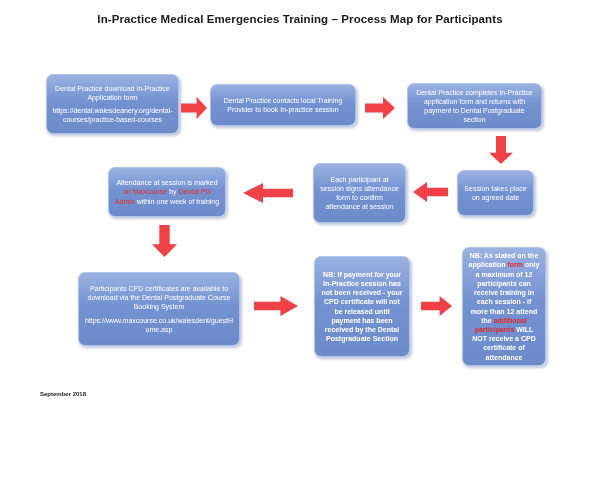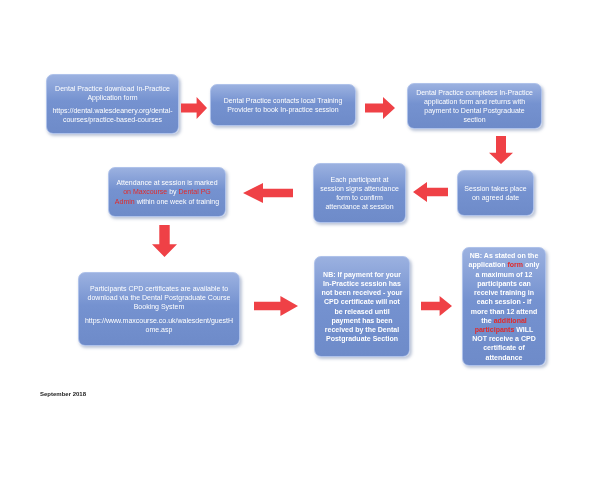--- a/index.html
+++ b/index.html
@@ -66,20 +66,21 @@
   #a5{left:243px;top:183px;width:50px;height:20px;}
   #a6{left:152px;top:225px;width:25px;height:32px;}
   #a7{left:254px;top:296px;width:44px;height:20px;}
   #a8{left:421px;top:296px;width:31px;height:20px;}
 </style>
 </head>
 <body>
 
 <div class="page">
 
+  <h1 class="title">In-Practice Medical Emergencies Training – Process Map for Participants</h1>
 
   <div class="box" id="b1">
     <p>Dental Practice download In-Practice Application form</p>
     <p class="url">https://dental.walesdeanery.org/dental-courses/practice-based-courses</p>
   </div>
 
   <svg class="arrow" id="a1" viewBox="0 0 40 24" preserveAspectRatio="none" aria-hidden="true">
     <polygon points="0,7 24,7 24,0 40,12 24,24 24,17 0,17" fill="#EF4146"></polygon>
   </svg>
 

